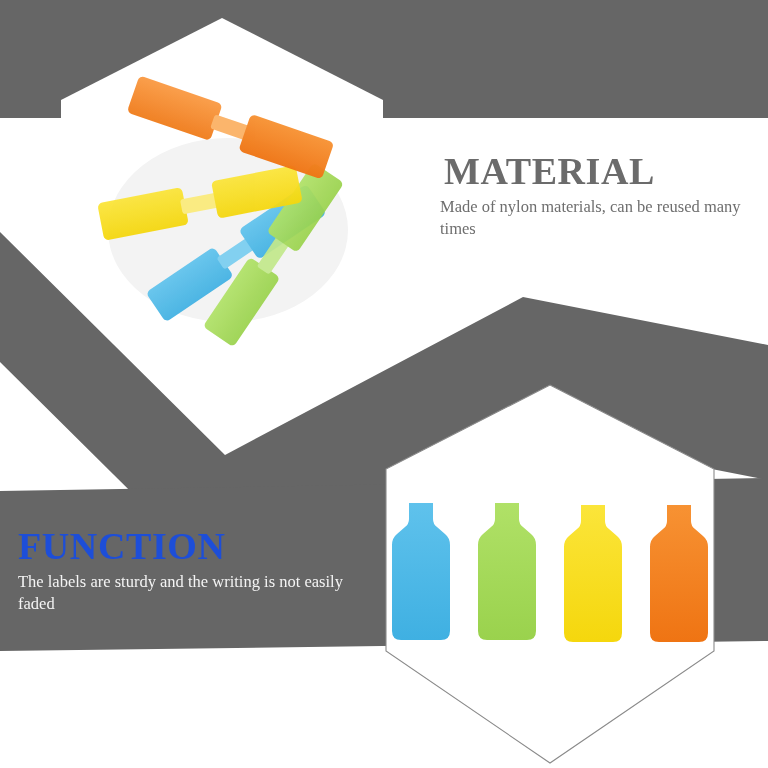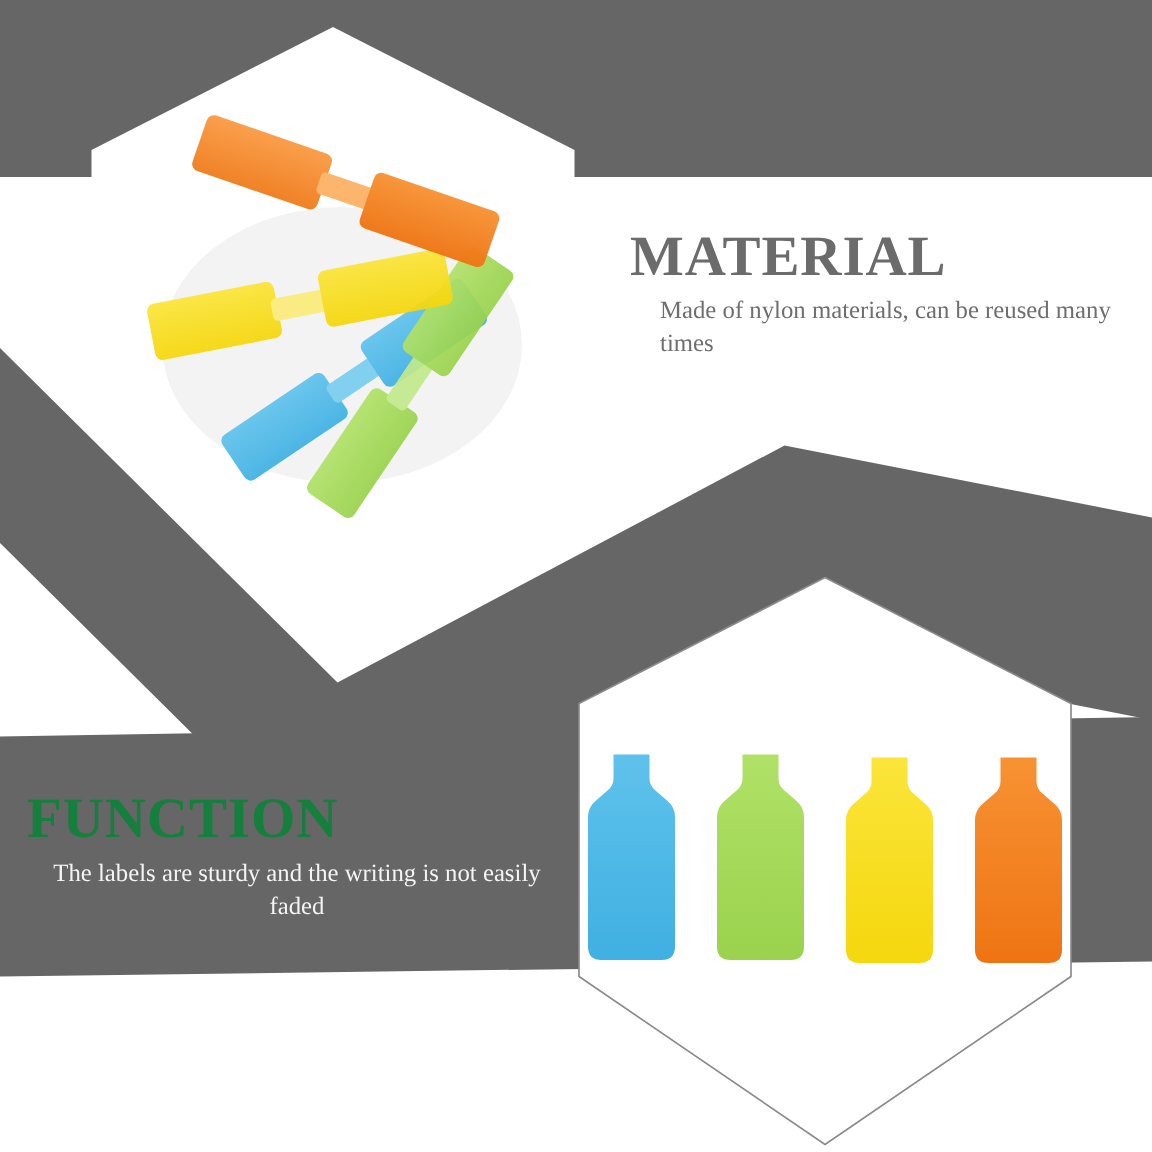--- a/index.html
+++ b/index.html
@@ -48,24 +48,24 @@
     margin: 0 0 5px 0;
     white-space: nowrap;
   }
   .subline {
     font-family: "Liberation Serif", serif;
     font-weight: 400;
     font-size: 16.5px;
     line-height: 1.33;
     margin: 0;
   }
-  #material-block .headline { color: #6b6b6b; }
+  #material-block .headline { color: #6b6b6b; margin-left: 24px; }
   #material-block .subline  { color: #6e6e6e; margin-left: 20px; }
-  #function-block .headline { color: #15803d; }
-  #function-block .subline  { color: #f4f4f4; text-align: center; }
+  #function-block .headline { color: #1d4ed8; }
+  #function-block .subline  { color: #f4f4f4; }
 </style>
 </head>
 <body>
 
 <div id="canvas">
 
   <svg id="bg-svg" viewBox="0 0 768 768">
     <rect x="0" y="0" width="768" height="768" fill="#ffffff"></rect>
 
     <rect x="0" y="0" width="768" height="118" fill="#666666"></rect>

